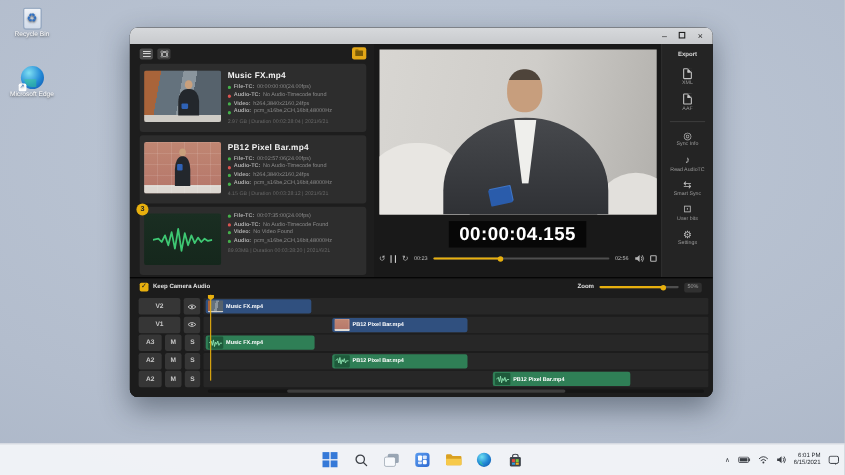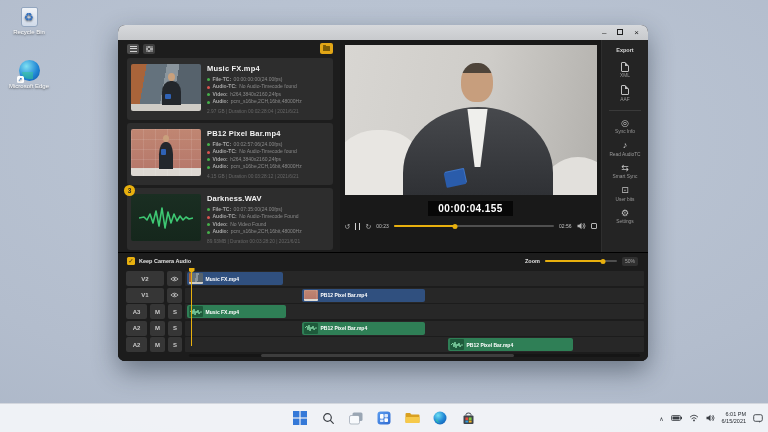--- a/index.html
+++ b/index.html
@@ -84,21 +84,21 @@
   .pv-chair-r { position:absolute; right:-16px; bottom:-26px; width:70px; height:64px; background:#e2e0dc;
     border-radius:50% 50% 0 0; }
   .pv-body { position:absolute; left:58px; bottom:0; width:150px; height:88px;
     background:linear-gradient(#47494d, #2f3135); border-radius:52% 52% 0 0 / 78% 78% 0 0; }
   .pv-shirt { position:absolute; left:121px; bottom:28px; width:24px; height:58px; background:#efefec;
     clip-path:polygon(8% 0, 92% 0, 62% 100%, 38% 100%); }
   .pv-head { position:absolute; left:116px; top:18px; width:32px; height:39px;
     background:linear-gradient(#4e443a 0 26%, #c79e7d 26%); border-radius:46% 46% 44% 44%; }
   .pv-card { position:absolute; left:100px; bottom:9px; width:20px; height:15px; background:#2a5cab;
     border-radius:1px; transform:rotate(-12deg); box-shadow:1px -1px 0 #3f74c4; }
-  .timecode { margin-top:6px; background:#070707; color:#fff; font-weight:bold; font-size:10px;
+  .timecode { margin-top:6px; background:#070707; color:#fff; font-weight:bold; font-size:17px;
     padding:2px 10px; letter-spacing:.4px; }
   .player-controls { width:252px; display:flex; align-items:center; gap:5px; margin-top:6px; color:#b5b5b5; }
   .pc-glyph { font-size:7px; line-height:1; color:#b5b5b5; }
   .pause-icon { width:5px; height:7px; border-left:1.8px solid #cfcfcf; border-right:1.8px solid #cfcfcf; }
   .pc-time { font-size:5px; color:#c0c0c0; }
   .progress { flex:1; height:2px; background:#4f4f4f; border-radius:1px; position:relative; }
   .progress-fill { height:100%; background:#e8b00e; border-radius:1px; }
   .progress-handle { position:absolute; top:-1.5px; width:5px; height:5px; border-radius:50%; background:#e8b00e;
     transform:translateX(-50%); }
   .fullscreen-box { width:6px; height:6px; border:1px solid #b5b5b5; border-radius:1px; }
@@ -259,21 +259,20 @@
           </div>
 
           <div class="clip-card">
             <span class="clip-badge">3</span>
             <div class="clip-thumb thumb-wave">
               <svg width="54" height="26" viewBox="0 0 54 26">
                 <path d="M0 13 L5 12 8 15 11 9 14 18 17 6 20 21 23 3 26 23 29 7 32 18 35 9 38 16 41 11 44 15 47 12 50 14 54 13" fill="none" stroke="#3ec873" stroke-width="1.6" stroke-linejoin="round"></path>
               </svg>
             </div>
             <div class="clip-info">
-              <div class="clip-title">Darkness.WAV</div>
               <div class="info-row">
                   <span class="dot" style="background-color: rgb(69, 176, 74);"></span>
                   <span class="row-label">File-TC:</span>
                   <span>00:07:35:00(24.00fps)</span>
                 </div>
               <div class="info-row">
                   <span class="dot" style="background-color: rgb(217, 83, 79);"></span>
                   <span class="row-label">Audio-TC:</span>
                   <span>No Audio-Timecode Found</span>
                 </div>

